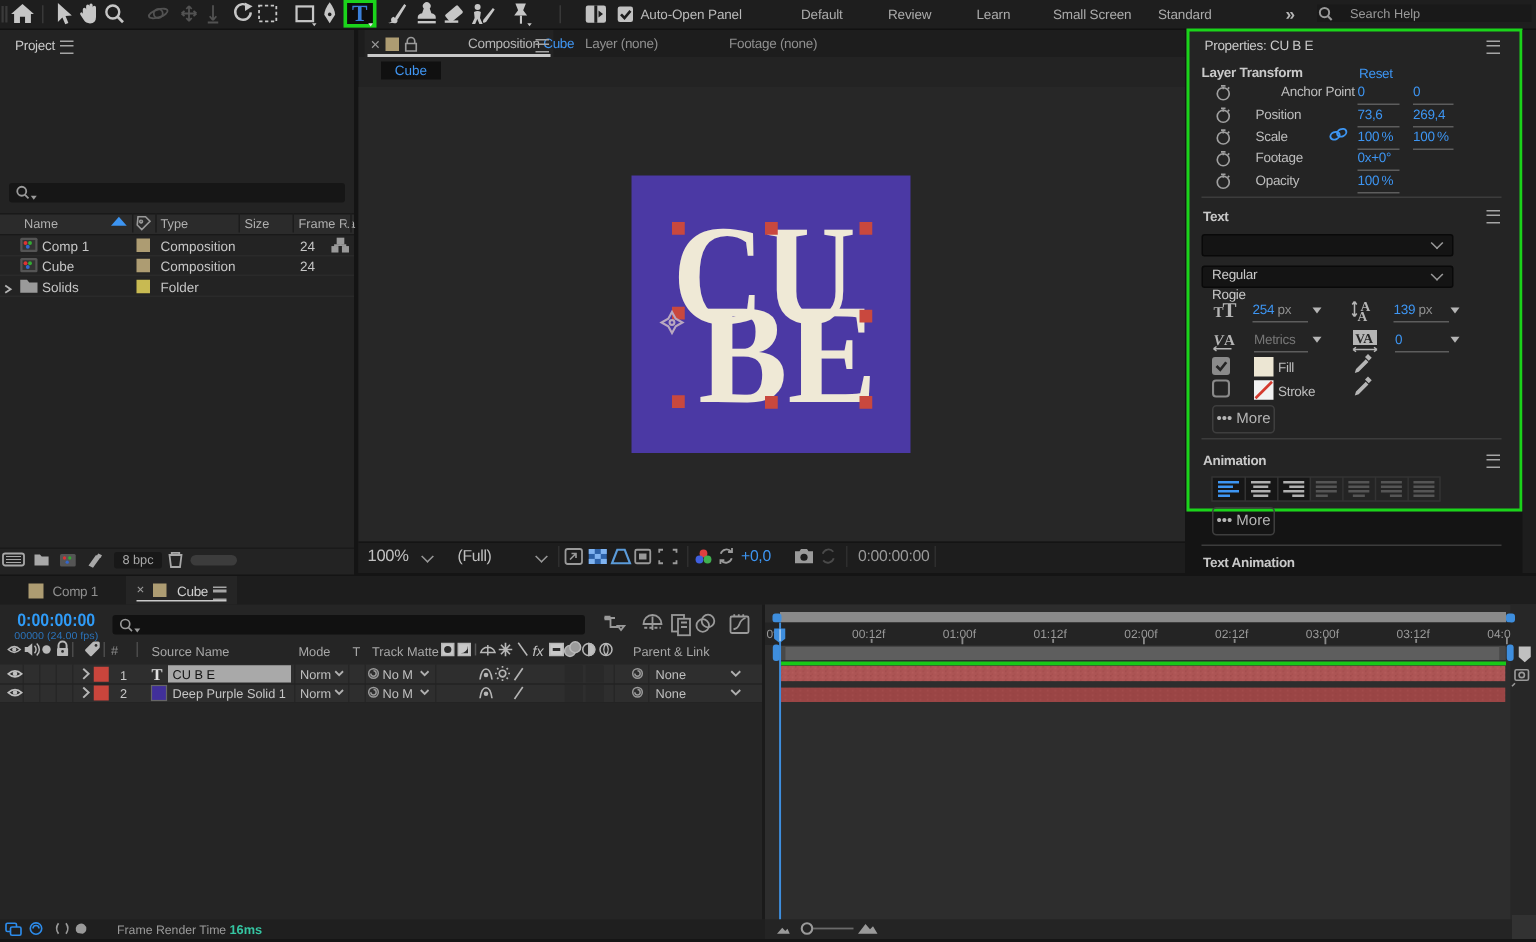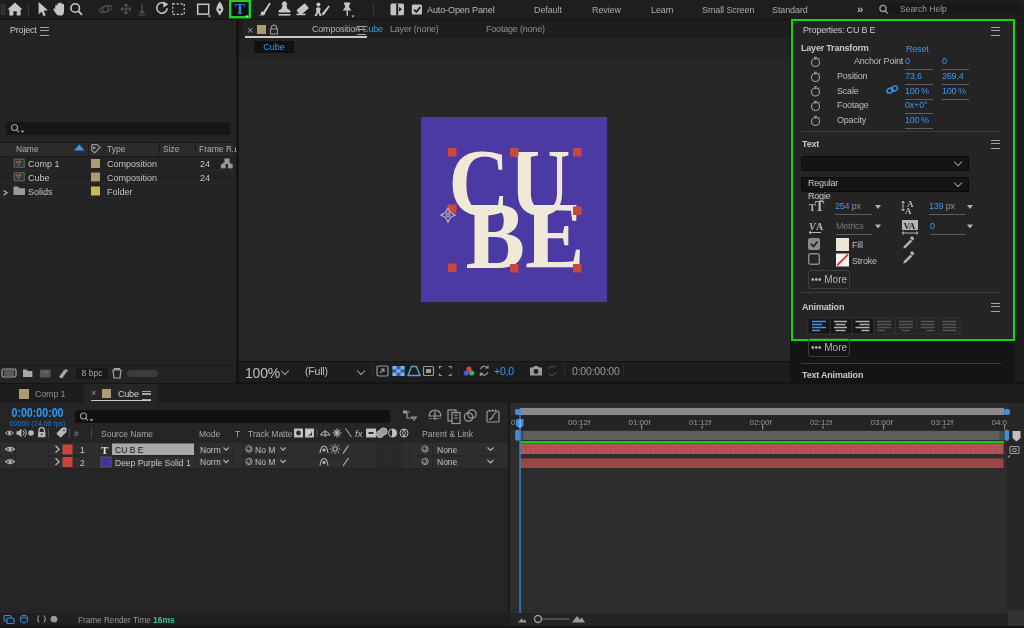--- a/index.html
+++ b/index.html
@@ -225,21 +225,21 @@
         <rect x="334" y="244" width="8.5" height="8.5"></rect>
     </g>
 
     <g stroke="#b9a8c0" fill="none" stroke-width="1.4">
       <path d="M209 188 L211.5 192.5 L216 195 L211.5 197.5 L209 202 L206.5 197.5 L202 195 L206.5 192.5 Z"></path>
       <circle cx="209" cy="195" r="1.6"></circle>
     </g>
   </svg>
 
   <div class="abs" style="left:0;top:341px;width:551px;height:21px;background:#1d1d1d;border-top:1px solid #141414;box-sizing:border-box;"></div>
-  <div class="txt" style="left:6px;top:345px;font-size:14px;color:#c0c0c0;">100%</div>
+  <div class="txt" style="left:6px;top:345px;font-size:11px;color:#c0c0c0;">100%</div>
   <div class="chev" style="left:43px;top:348px;"></div>
   <div class="txt" style="left:66px;top:345px;font-size:10.5px;color:#c0c0c0;">(Full)</div>
   <div class="chev" style="left:119px;top:348px;"></div>
   <div class="txt blue" style="left:255px;top:345px;font-size:10.5px;">+0,0</div>
   <div class="txt" style="left:333px;top:345px;font-size:10.5px;color:#9a9a9a;">0:00:00:00</div>
   <svg width="551" height="21" style="left:0;top:341px;">
     <rect x="133" y="3" width="1" height="14" fill="#2e2e2e"></rect>
     <rect x="219" y="3" width="1" height="14" fill="#2e2e2e"></rect>
     <rect x="325" y="3" width="1" height="14" fill="#2e2e2e"></rect>
     <rect x="384" y="3" width="1" height="14" fill="#2e2e2e"></rect>

